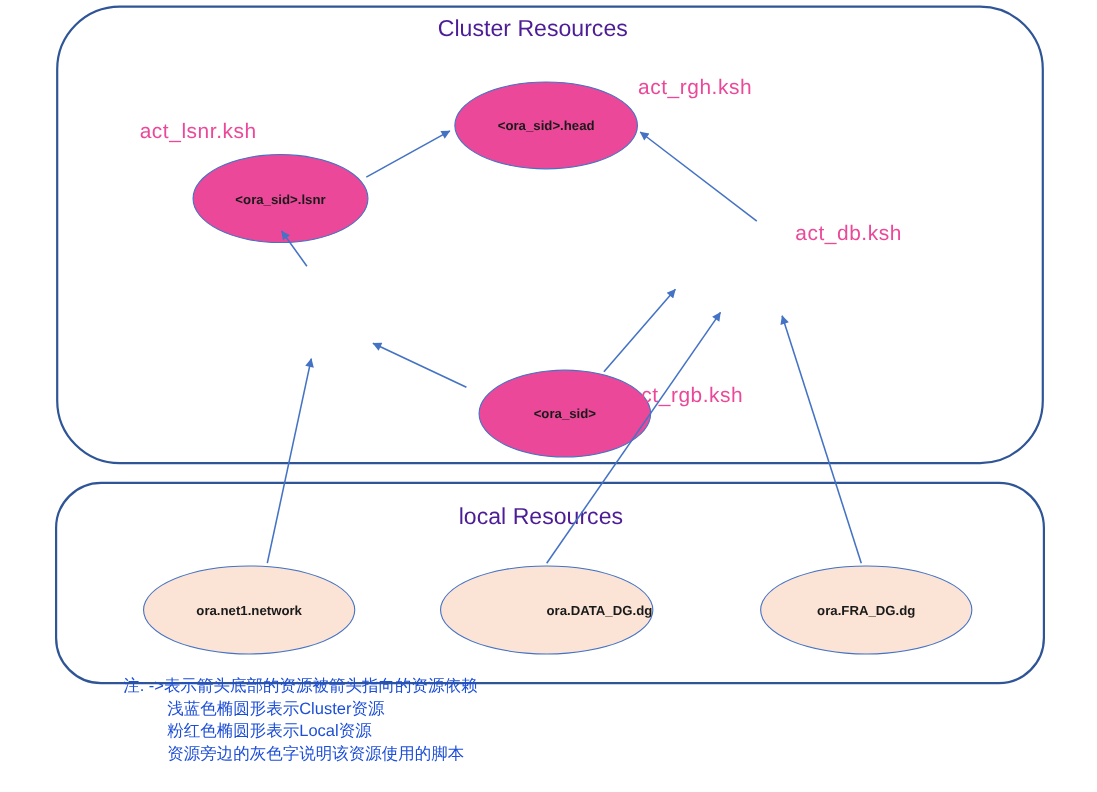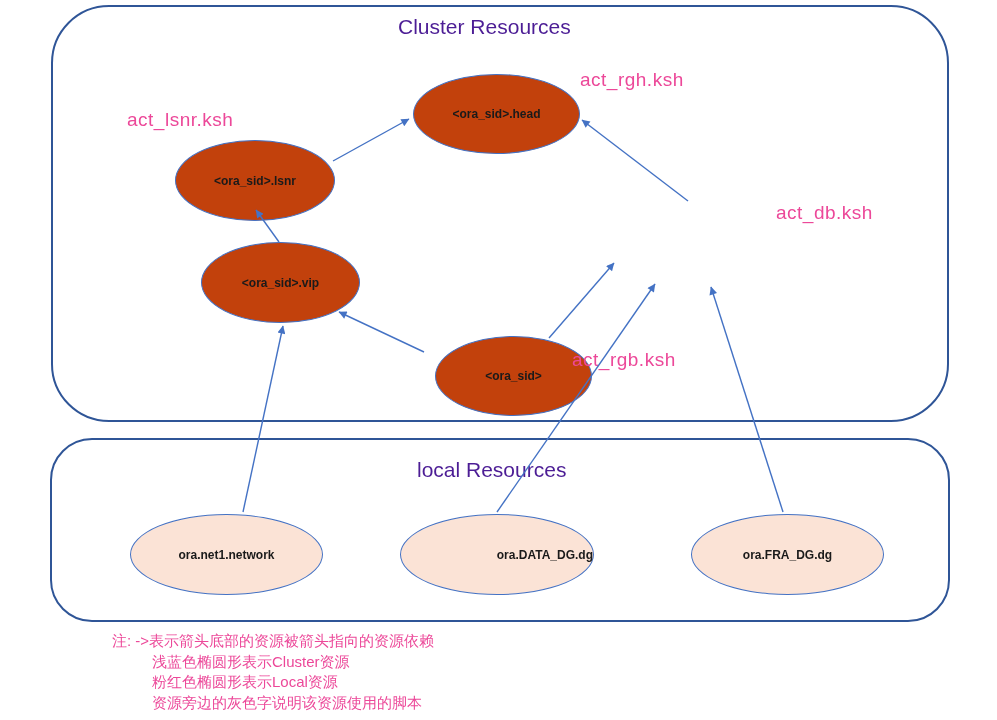--- a/index.html
+++ b/index.html
@@ -16,67 +16,64 @@
     position:absolute;color:#4c1d95;font-size:21px;line-height:24px;
     font-weight:400;z-index:2;white-space:nowrap;
   }
   #cluster-title{left:398px;top:15px;}
   #local-title{left:417px;top:458px;}
   .node{
     position:absolute;border:1.5px solid #4472c4;border-radius:50%;
     display:flex;align-items:center;justify-content:center;z-index:2;
     font-size:12px;font-weight:bold;color:#1a1a1a;text-align:center;
   }
-  .cluster-node{background:#c2410c;}
+  .cluster-node{background:#ec4899;}
   .local-node{background:#fbe3d6;}
   #node-head{left:413px;top:74px;width:165px;height:78px;}
   #node-lsnr{left:175px;top:140px;width:158px;height:79px;}
   #node-db{left:609px;top:203px;width:156px;height:78px;}
   #node-vip{left:201px;top:242px;width:157px;height:79px;}
   #node-sid{left:435px;top:336px;width:155px;height:78px;}
   #node-net1{left:130px;top:514px;width:191px;height:79px;}
   #node-data-dg{left:400px;top:514px;width:192px;height:79px;justify-content:flex-end;}
   #node-fra-dg{left:691px;top:514px;width:191px;height:79px;}
   .script-label{
     position:absolute;color:#ec4899;font-size:19px;font-weight:300;
     z-index:2;white-space:nowrap;letter-spacing:0.5px;
   }
   #script-act-lsnr{left:91px;top:109px;margin-left:36px;}
   #script-act-rgh{left:580px;top:69px;}
-  #script-act-db{left:776px;top:202px;text-align:center;}
+  #script-act-db{left:723px;top:202px;text-align:center;}
   #script-act-rgb{left:572px;top:349px;}
   #edges-layer{
     position:absolute;left:0;top:0;width:997px;height:720px;
     z-index:3;pointer-events:none;
   }
   #notes{
-    position:absolute;left:112px;top:631px;z-index:2;color:#ec4899;
+    position:absolute;left:112px;top:614px;z-index:2;color:#1d4ed8;
     font-size:15px;line-height:20.5px;
   }
   #notes .indent{padding-left:40px;}
 </style>
 </head>
 <body>
 
 <div id="stage">
 
   <div id="cluster-box" class="group-box"></div>
   <div id="local-box" class="group-box"></div>
 
   <div id="cluster-title" class="box-title">Cluster Resources</div>
   <div id="local-title" class="box-title">local Resources</div>
 
   <div id="node-head" class="node cluster-node">
     <span>&lt;ora_sid&gt;.head</span>
   </div>
   <div id="node-lsnr" class="node cluster-node">
     <span>&lt;ora_sid&gt;.lsnr</span>
-  </div>
-  <div id="node-vip" class="node cluster-node">
-    <span>&lt;ora_sid&gt;.vip</span>
   </div>
   <div id="node-sid" class="node cluster-node">
     <span>&lt;ora_sid&gt;</span>
   </div>
 
   <div id="node-net1" class="node local-node">
     <span>ora.net1.network</span>
   </div>
   <div id="node-data-dg" class="node local-node">
     <span>ora.DATA_DG.dg</span>

